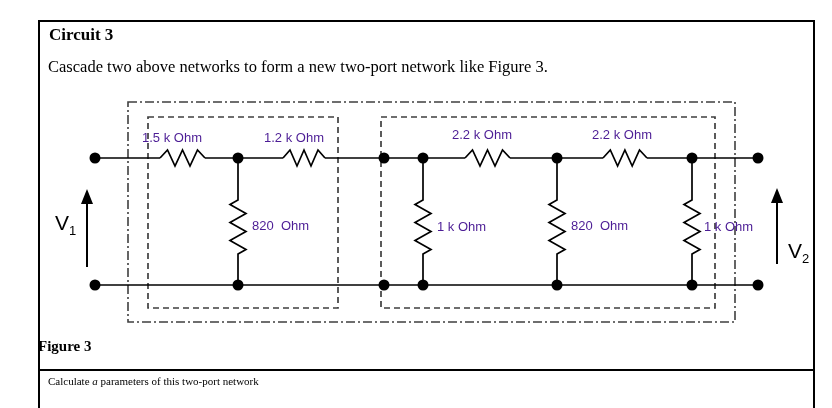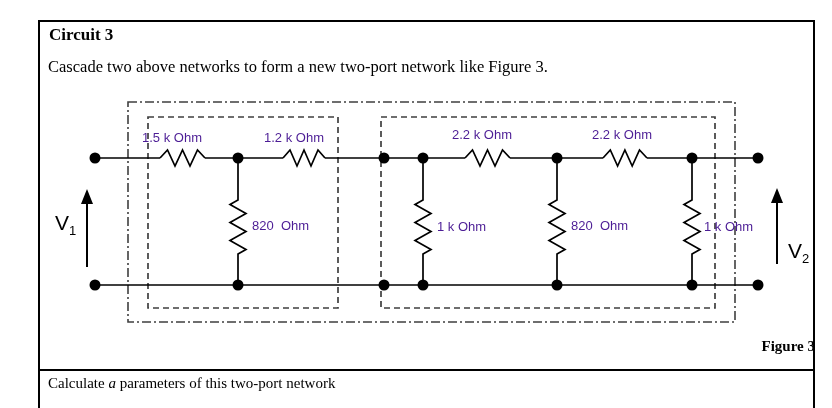--- a/index.html
+++ b/index.html
@@ -22,25 +22,25 @@
   .doc-title{
     position:absolute;left:49px;top:25px;
     font-size:17px;font-weight:bold;
   }
   .doc-desc{
     position:absolute;left:48px;top:57px;
     font-size:16.5px;
   }
   .fig-caption{
     position:absolute;left:38px;top:338px;width:777px;
-    text-align:right;font-size:15px;font-weight:bold;
+    text-align:left;font-size:15px;font-weight:bold;
   }
   .task-line{
     position:absolute;left:48px;top:375px;
-    font-size:15px;
+    font-size:11px;
   }
   .task-line i{font-family:"Liberation Serif", serif;}
   #circuit-svg{position:absolute;left:0;top:0;}
   .rlabel{
     position:absolute;
     font-family:"Liberation Sans", sans-serif;
     font-size:13px;
     color:#4c1d95;
     white-space:pre;
   }

